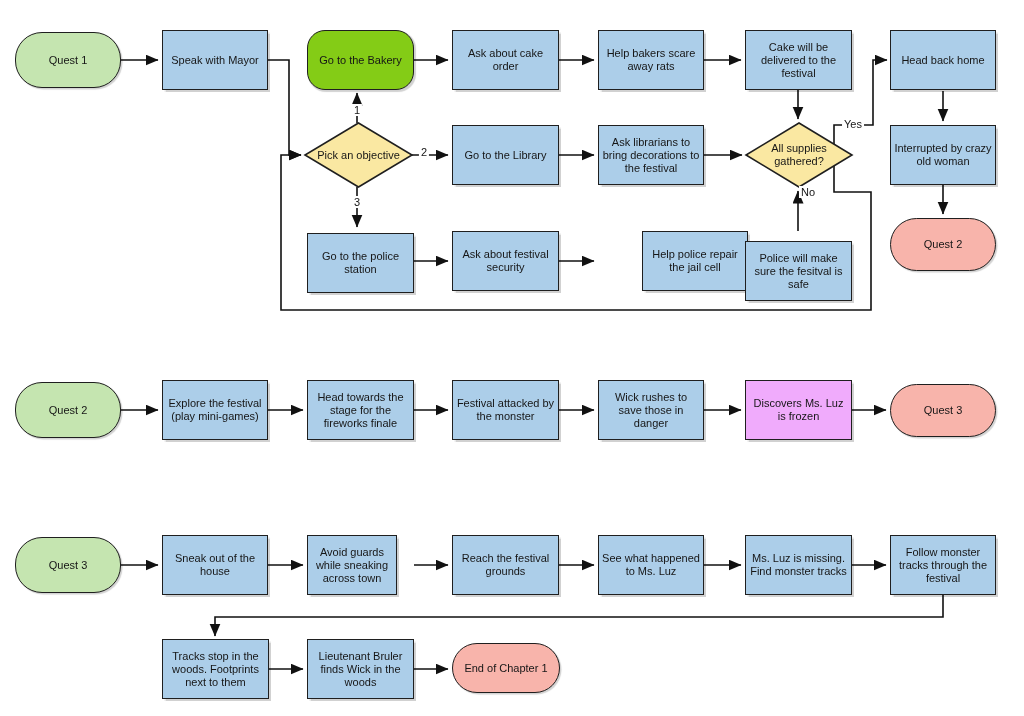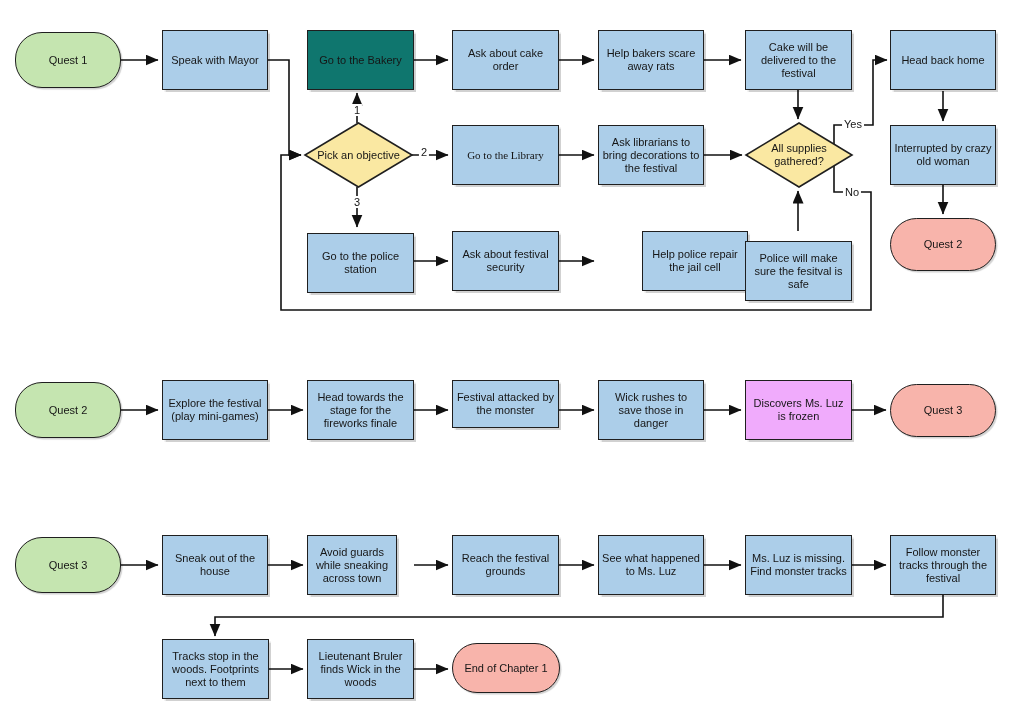--- a/index.html
+++ b/index.html
@@ -79,39 +79,39 @@
       <polygon points="358.5,123 412,155 358.5,187 305,155" fill="#fae8a2" stroke="#1f1f1f" stroke-width="1.6"></polygon>
       <polygon points="799,123 852,155 799,187 746,155" fill="#fae8a2" stroke="#1f1f1f" stroke-width="1.6"></polygon>
     </svg>
   <div id="node-layer">
       <div class="node terminator start" style="left: 15px; top: 32px; width: 106px; height: 56px; background: rgb(197, 229, 176);">
         <span>Quest 1</span>
       </div>
       <div class="node process" style="left: 162px; top: 30px; width: 106px; height: 60px; background: rgb(172, 206, 233);">
         <span>Speak with Mayor</span>
       </div>
-      <div class="node process" style="left: 307px; top: 30px; width: 107px; height: 60px; background: #0f766e;">
+      <div class="node process" style="left: 307px; top: 30px; width: 107px; height: 60px; background: #84cc16; border-radius: 18px;">
         <span>Go to the Bakery</span>
       </div>
       <div class="node process" style="left: 452px; top: 30px; width: 107px; height: 60px; background: rgb(172, 206, 233);">
         <span>Ask about cake order</span>
       </div>
       <div class="node process" style="left: 598px; top: 30px; width: 106px; height: 60px; background: rgb(172, 206, 233);">
         <span>Help bakers scare away rats</span>
       </div>
       <div class="node process" style="left: 745px; top: 30px; width: 107px; height: 60px; background: rgb(172, 206, 233);">
         <span>Cake will be delivered to the festival</span>
       </div>
       <div class="node process" style="left: 890px; top: 30px; width: 106px; height: 60px; background: rgb(172, 206, 233);">
         <span>Head back home</span>
       </div>
       <div class="node decision-label" style="left: 312px; top: 123px; width: 93px; height: 64px;">
         <span>Pick an objective</span>
       </div>
-      <div class="node process" style="left: 452px; top: 125px; width: 107px; height: 60px; background: rgb(172, 206, 233); font-family: Liberation Serif, serif;">
+      <div class="node process" style="left: 452px; top: 125px; width: 107px; height: 60px; background: rgb(172, 206, 233);">
         <span>Go to the Library</span>
       </div>
       <div class="node process" style="left: 598px; top: 125px; width: 106px; height: 60px; background: rgb(172, 206, 233);">
         <span>Ask librarians to bring decorations to the festival</span>
       </div>
       <div class="node decision-label" style="left: 753px; top: 123px; width: 92px; height: 64px;">
         <span>All supplies gathered?</span>
       </div>
       <div class="node process" style="left: 890px; top: 125px; width: 106px; height: 60px; background: rgb(172, 206, 233);">
         <span>Interrupted by crazy old woman</span>
@@ -133,21 +133,21 @@
       </div>
       <div class="node terminator start" style="left: 15px; top: 382px; width: 106px; height: 56px; background: rgb(197, 229, 176);">
         <span>Quest 2</span>
       </div>
       <div class="node process" style="left: 162px; top: 380px; width: 106px; height: 60px; background: rgb(172, 206, 233);">
         <span>Explore the festival (play mini-games)</span>
       </div>
       <div class="node process" style="left: 307px; top: 380px; width: 107px; height: 60px; background: rgb(172, 206, 233);">
         <span>Head towards the stage for the fireworks finale</span>
       </div>
-      <div class="node process" style="left: 452px; top: 380px; width: 107px; height: 48px; background: rgb(172, 206, 233);">
+      <div class="node process" style="left: 452px; top: 380px; width: 107px; height: 60px; background: rgb(172, 206, 233);">
         <span>Festival attacked by the monster</span>
       </div>
       <div class="node process" style="left: 598px; top: 380px; width: 106px; height: 60px; background: rgb(172, 206, 233);">
         <span>Wick rushes to save those in danger</span>
       </div>
       <div class="node process" style="left: 745px; top: 380px; width: 107px; height: 60px; background: #f0abfc;">
         <span>Discovers Ms. Luz is frozen</span>
       </div>
       <div class="node terminator end" style="left: 890px; top: 384px; width: 106px; height: 53px; background: rgb(248, 180, 171);">
         <span>Quest 3</span>
@@ -179,15 +179,15 @@
       <div class="node process" style="left: 307px; top: 639px; width: 107px; height: 60px; background: rgb(172, 206, 233);">
         <span>Lieutenant Bruler finds Wick in the woods</span>
       </div>
       <div class="node terminator end" style="left: 452px; top: 643px; width: 108px; height: 50px; background: rgb(248, 180, 171);">
         <span>End of Chapter 1</span>
       </div>
       <div class="edge-label" style="left: 357px; top: 110px;">1</div>
       <div class="edge-label" style="left: 424px; top: 152px;">2</div>
       <div class="edge-label" style="left: 357px; top: 202px;">3</div>
       <div class="edge-label" style="left: 853px; top: 124px;">Yes</div>
-      <div class="edge-label" style="left: 852px; top: 192px;">No</div>
+      <div class="edge-label" style="left: 808px; top: 192px;">No</div>
     </div>
 </div>
 
 </body></html>

